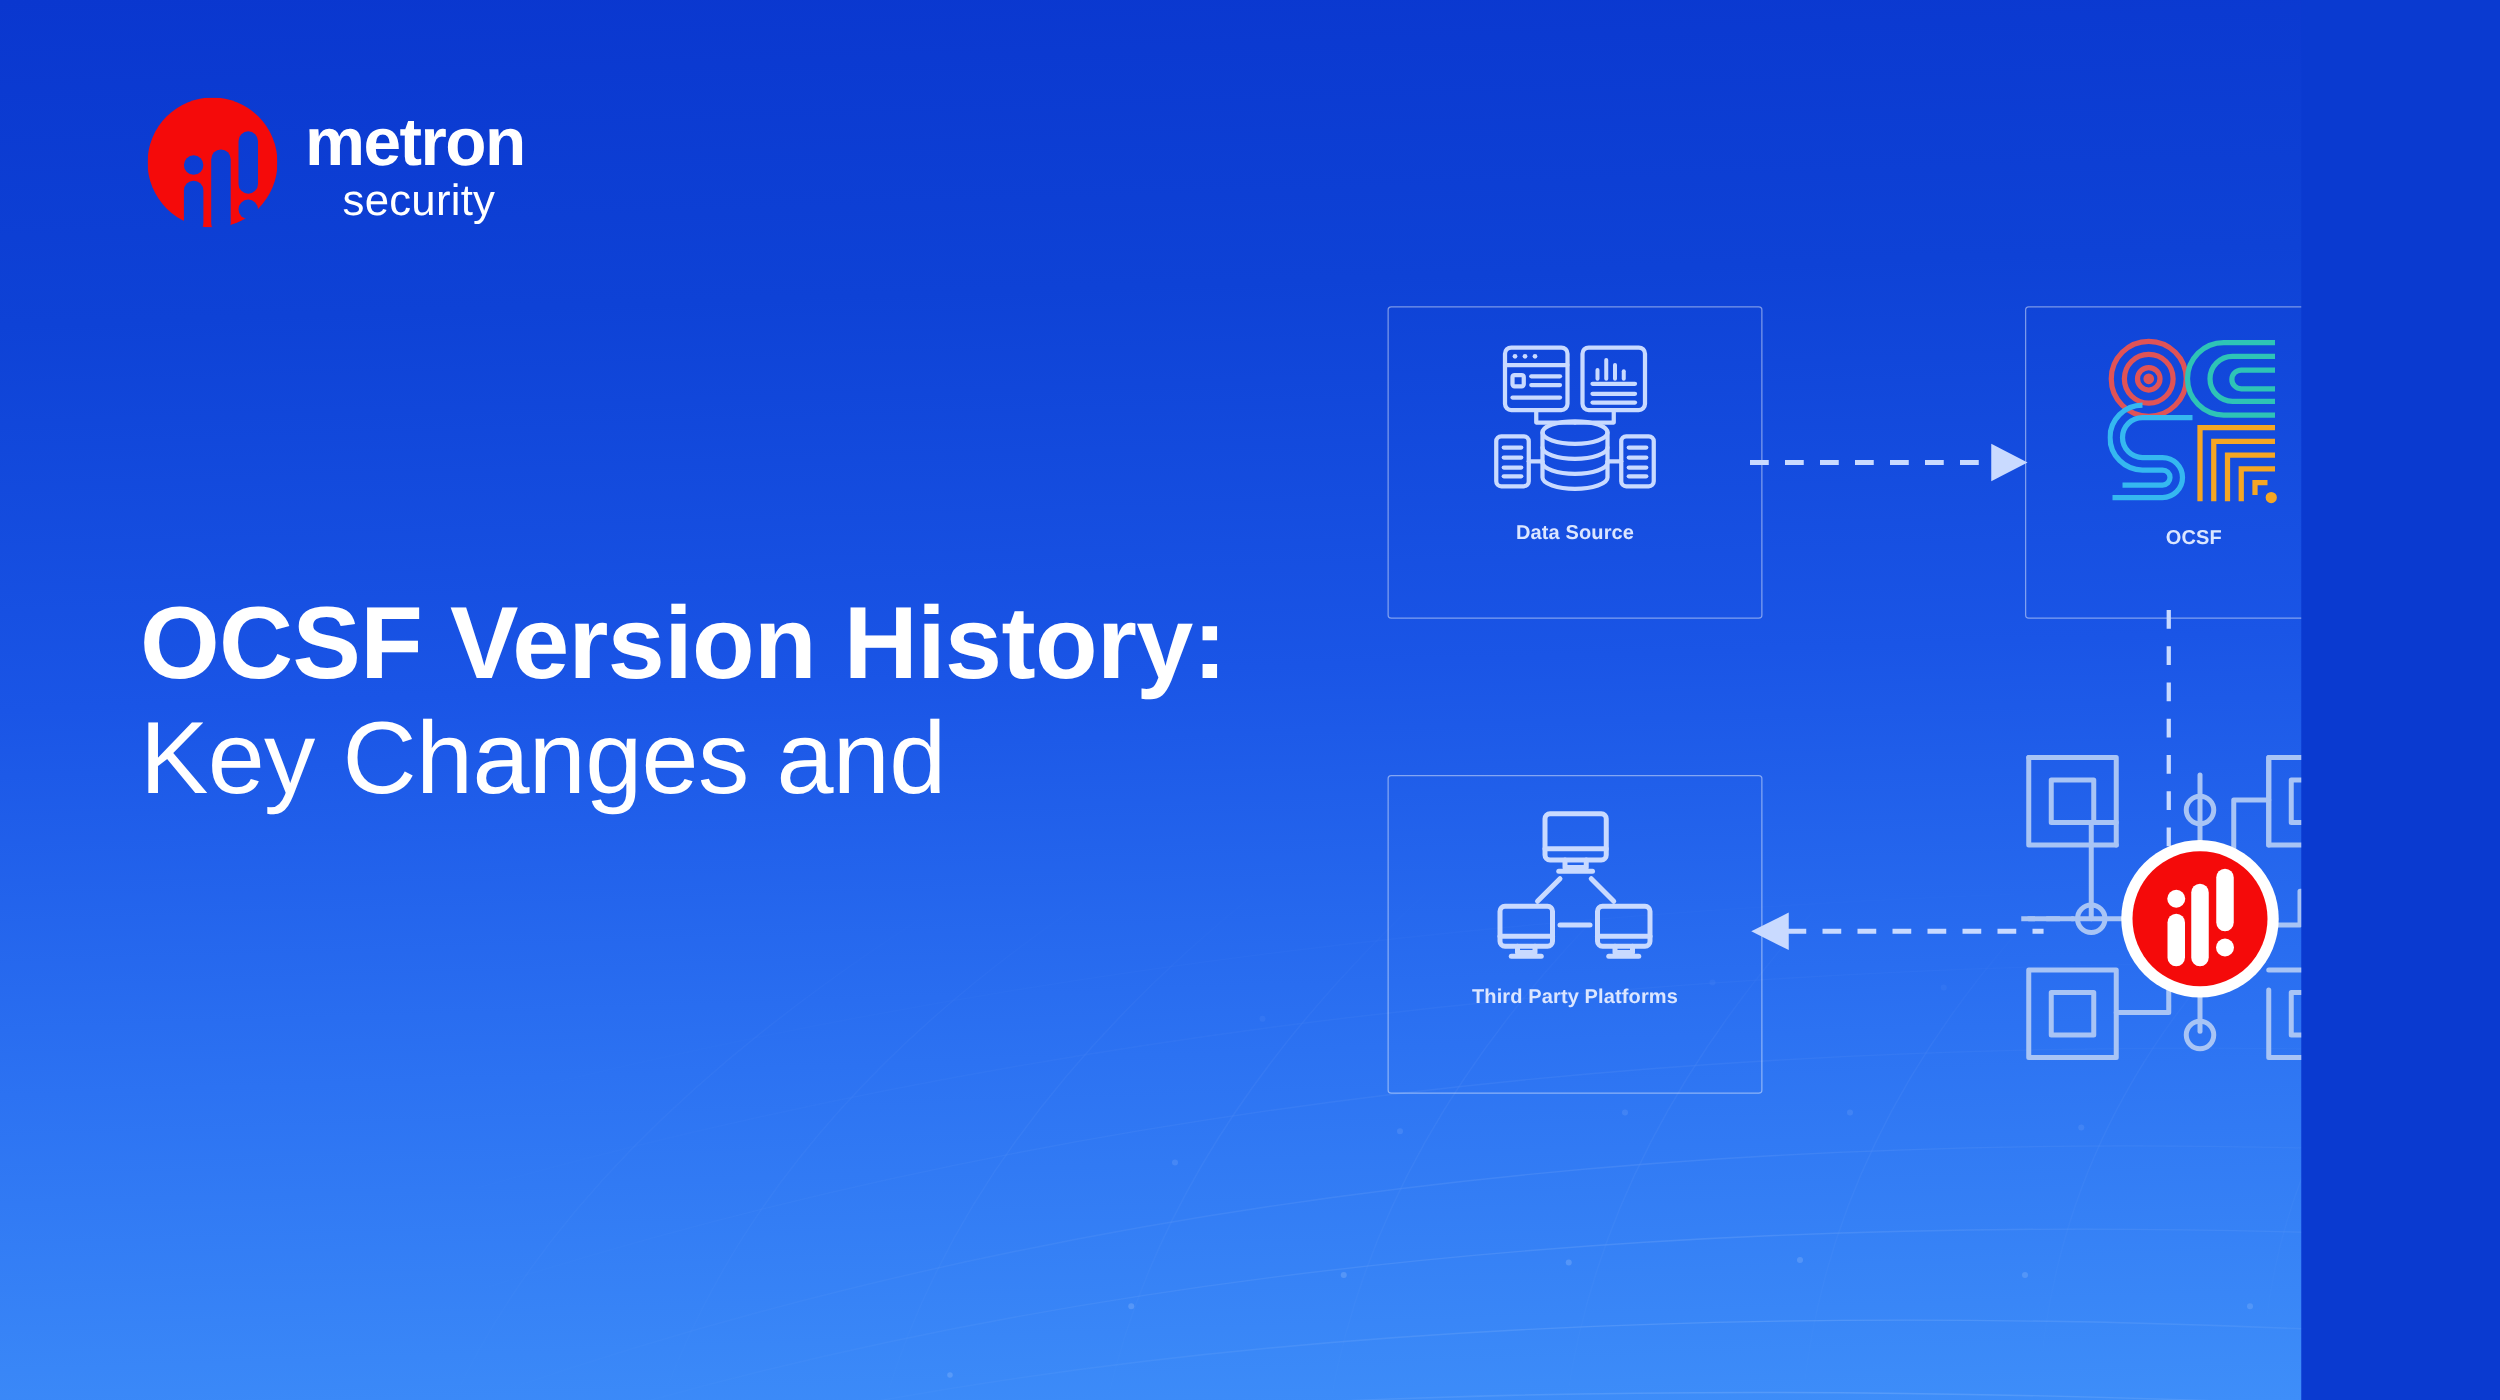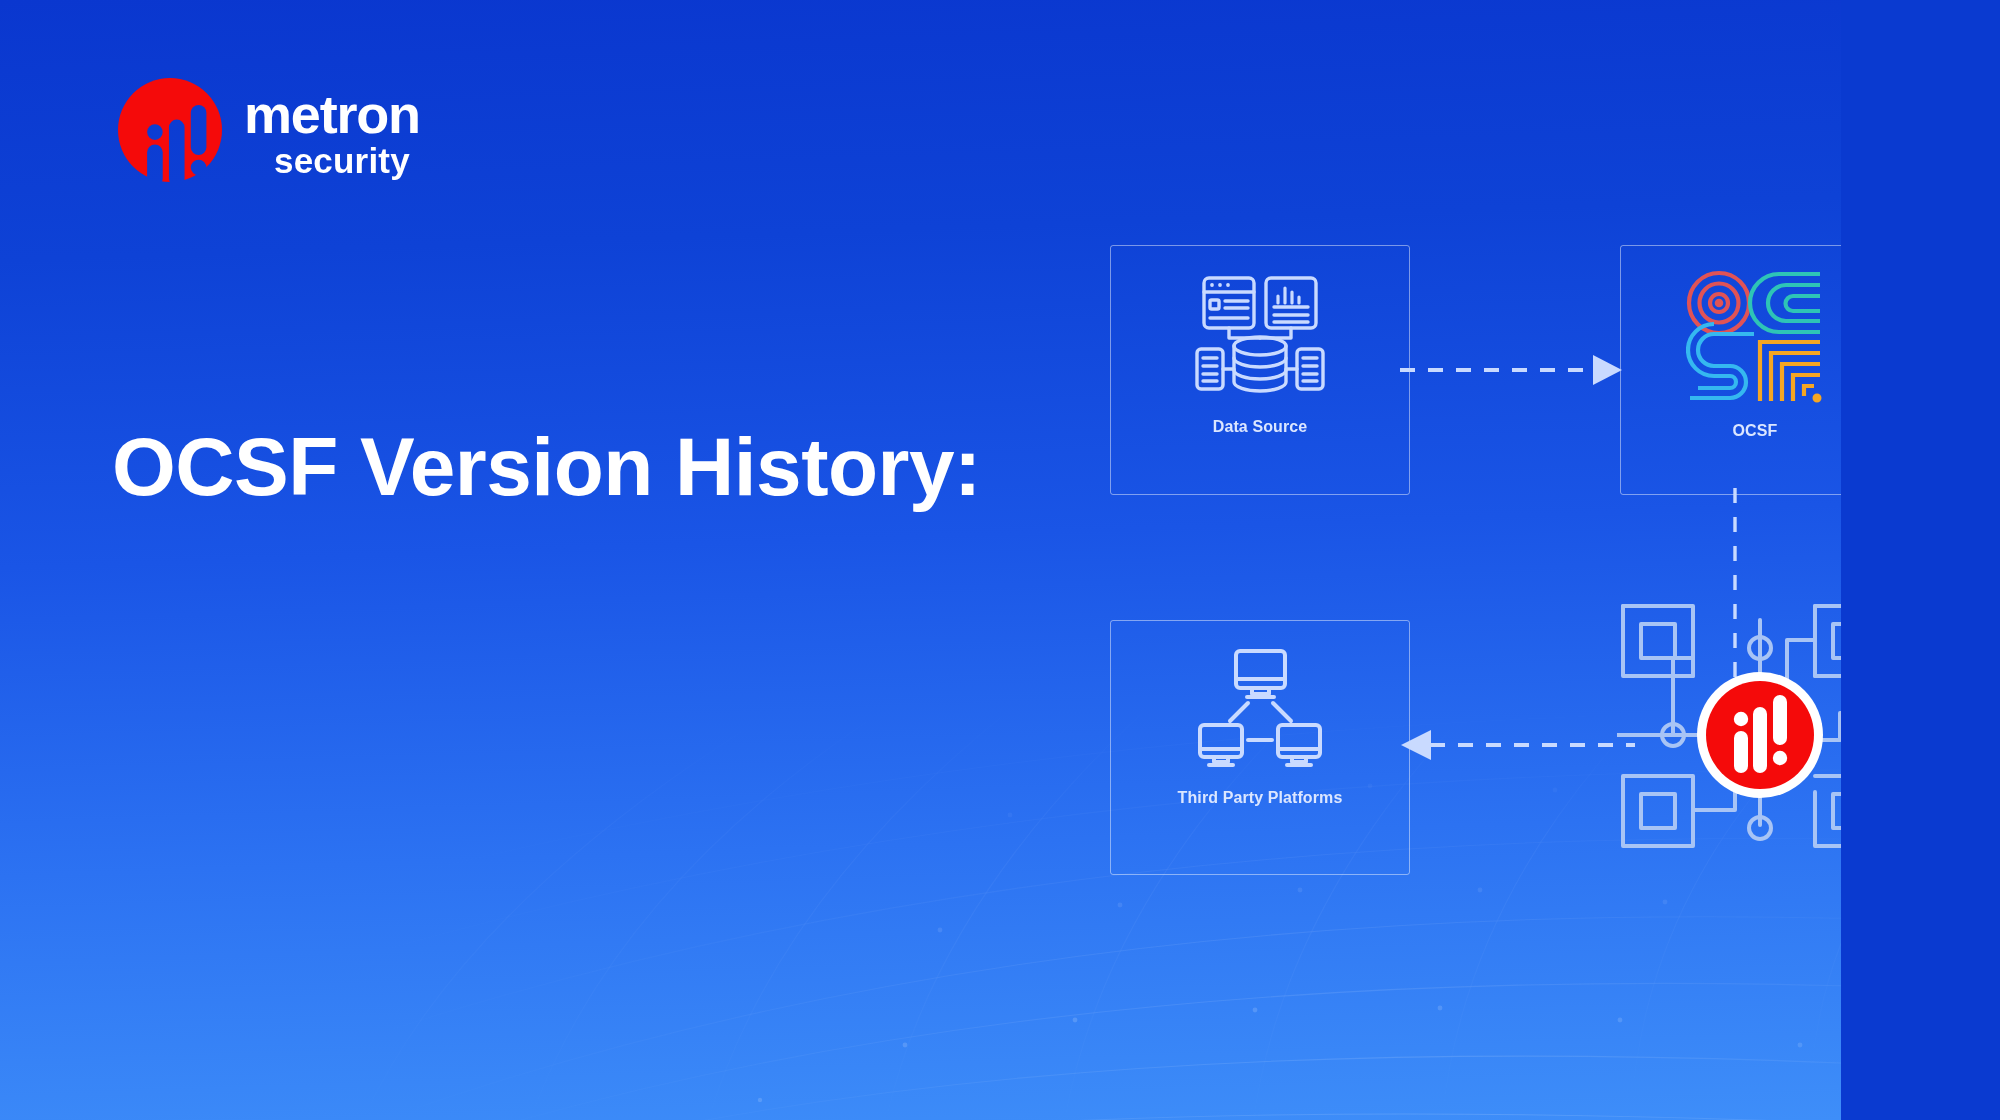--- a/index.html
+++ b/index.html
@@ -52,41 +52,41 @@
   }
   .brand-name {
     color: #ffffff;
     font-size: 54px;
     font-weight: 700;
     letter-spacing: -1.2px;
   }
   .brand-sub {
     color: #ffffff;
     font-size: 35px;
-    font-weight: 700;
+    font-weight: 400;
     letter-spacing: 0.2px;
     margin-top: 2px;
     margin-left: 30px;
   }
 
   
   .headline {
     position: absolute;
     left: 112px;
     top: 400px;
     width: 1000px;
     color: #ffffff;
   }
   .headline-line {
     display: block;
     font-size: 82px;
     line-height: 1.12;
     letter-spacing: -0.5px;
   }
-  .headline-line.bold { font-weight: 700; }
+  .headline-line.bold { font-weight: 700; margin-top: 48px; }
   .headline-line.light { font-weight: 300; }
 
   
   .diagram {
     position: absolute;
     left: 1095px;
     top: 230px;
     width: 860px;
     height: 660px;
   }
@@ -222,20 +222,21 @@
       <circle cx="50" cy="50" r="50" fill="#f50a0a" mask="url(#brandMarkMask)"></circle>
     </svg>
     <div class="brand-words">
       <span class="brand-name">metron</span>
       <span class="brand-sub">security</span>
     </div>
   </div>
 
   <h1 class="headline">
     <span class="headline-line bold">OCSF Version History:</span>
+    <span class="headline-line light">Key Changes and</span>
   </h1>
 
   <div class="diagram">
 
     <div class="node-card data-source">
       <svg class="node-icon" width="132" height="132" viewBox="0 0 132 132" aria-hidden="true">
         <g fill="none" stroke="#c9daff" stroke-width="3.4" stroke-linecap="round" stroke-linejoin="round">
 
           <rect x="10" y="8" width="50" height="50" rx="5"></rect>
           <line x1="10" y1="22" x2="60" y2="22"></line>

